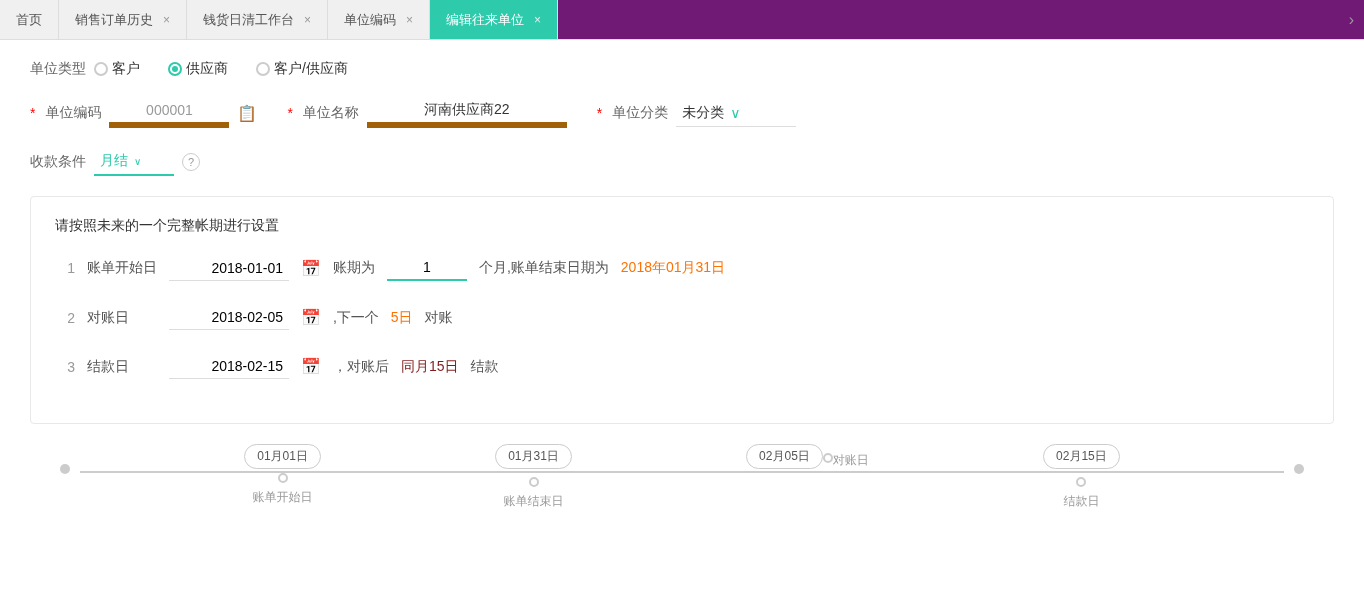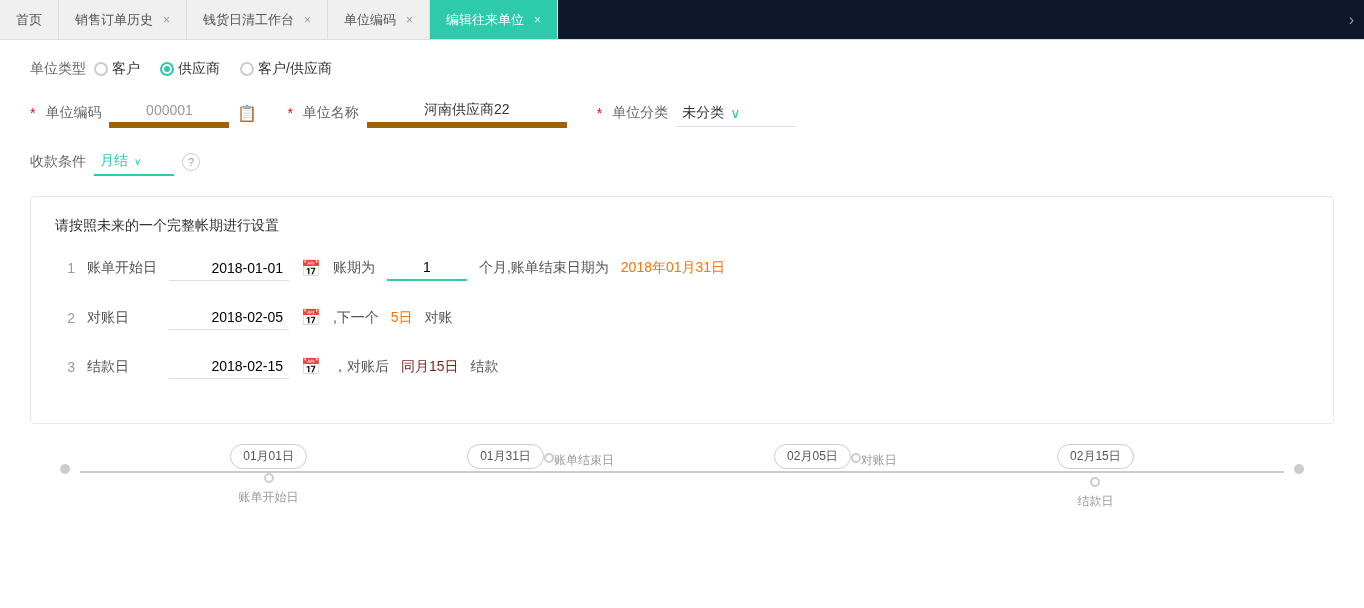--- a/index.html
+++ b/index.html
@@ -2,21 +2,21 @@
 <html><head>
   <meta charset="utf-8">
   <style>
     * { box-sizing: border-box; margin: 0; padding: 0; }
     body { font-family: 'Microsoft YaHei', Arial, sans-serif; font-size: 14px; color: #333; background: #f5f5f5; }
 
     
     .tab-bar {
       display: flex;
       align-items: center;
-      background: #0f172a;
+      background: #701a75;
       border-bottom: 1px solid #ddd;
       height: 40px;
       padding: 0;
     }
     .tab {
       display: flex;
       align-items: center;
       padding: 0 16px;
       height: 100%;
       cursor: pointer;
@@ -69,21 +69,21 @@
       color: #666;
       white-space: nowrap;
     }
     .required-star {
       color: #f00;
       margin-right: 2px;
     }
     .radio-group {
       display: flex;
       align-items: center;
-      gap: 20px;
+      gap: 28px;
     }
     .radio-item {
       display: flex;
       align-items: center;
       gap: 4px;
       cursor: pointer;
     }
     .radio-circle {
       width: 14px;
       height: 14px;
@@ -353,21 +353,21 @@
       <div style="display: flex; flex-direction: column; align-items: center; margin-top: 20px;">
         <div style="width: 10px; height: 10px; border-radius: 50%; background: #ccc;"></div>
       </div>
 
       <div style="display: flex; flex-direction: column; align-items: center;">
         <div style="background: #fff; border: 1px solid #ccc; border-radius: 20px; padding: 3px 12px; font-size: 12px; color: #555; margin-bottom: 4px; white-space: nowrap;">01月01日</div>
         <div style="width: 10px; height: 10px; border-radius: 50%; border: 2px solid #ccc; background: #fff; margin-bottom: 6px;"></div>
         <div style="font-size: 12px; color: #999;">账单开始日</div>
       </div>
 
-      <div style="display: flex; flex-direction: row; align-items: center; text-align: center;">
+      <div style="display: flex; flex-direction: column; align-items: center; text-align: center;">
         <div style="background: #fff; border: 1px solid #ccc; border-radius: 20px; padding: 3px 12px; font-size: 12px; color: #555; margin-bottom: 8px; white-space: nowrap;">01月31日</div>
         <div style="width: 10px; height: 10px; border-radius: 50%; border: 2px solid #ccc; background: #fff; margin-bottom: 6px;"></div>
         <div style="font-size: 12px; color: #999;">账单结束日</div>
       </div>
 
       <div style="display: flex; flex-direction: row; align-items: center;">
         <div style="background: #fff; border: 1px solid #ccc; border-radius: 20px; padding: 3px 12px; font-size: 12px; color: #555; margin-bottom: 8px; white-space: nowrap;">02月05日</div>
         <div style="width: 10px; height: 10px; border-radius: 50%; border: 2px solid #ccc; background: #fff; margin-bottom: 6px;"></div>
         <div style="font-size: 12px; color: #999;">对账日</div>
       </div>

